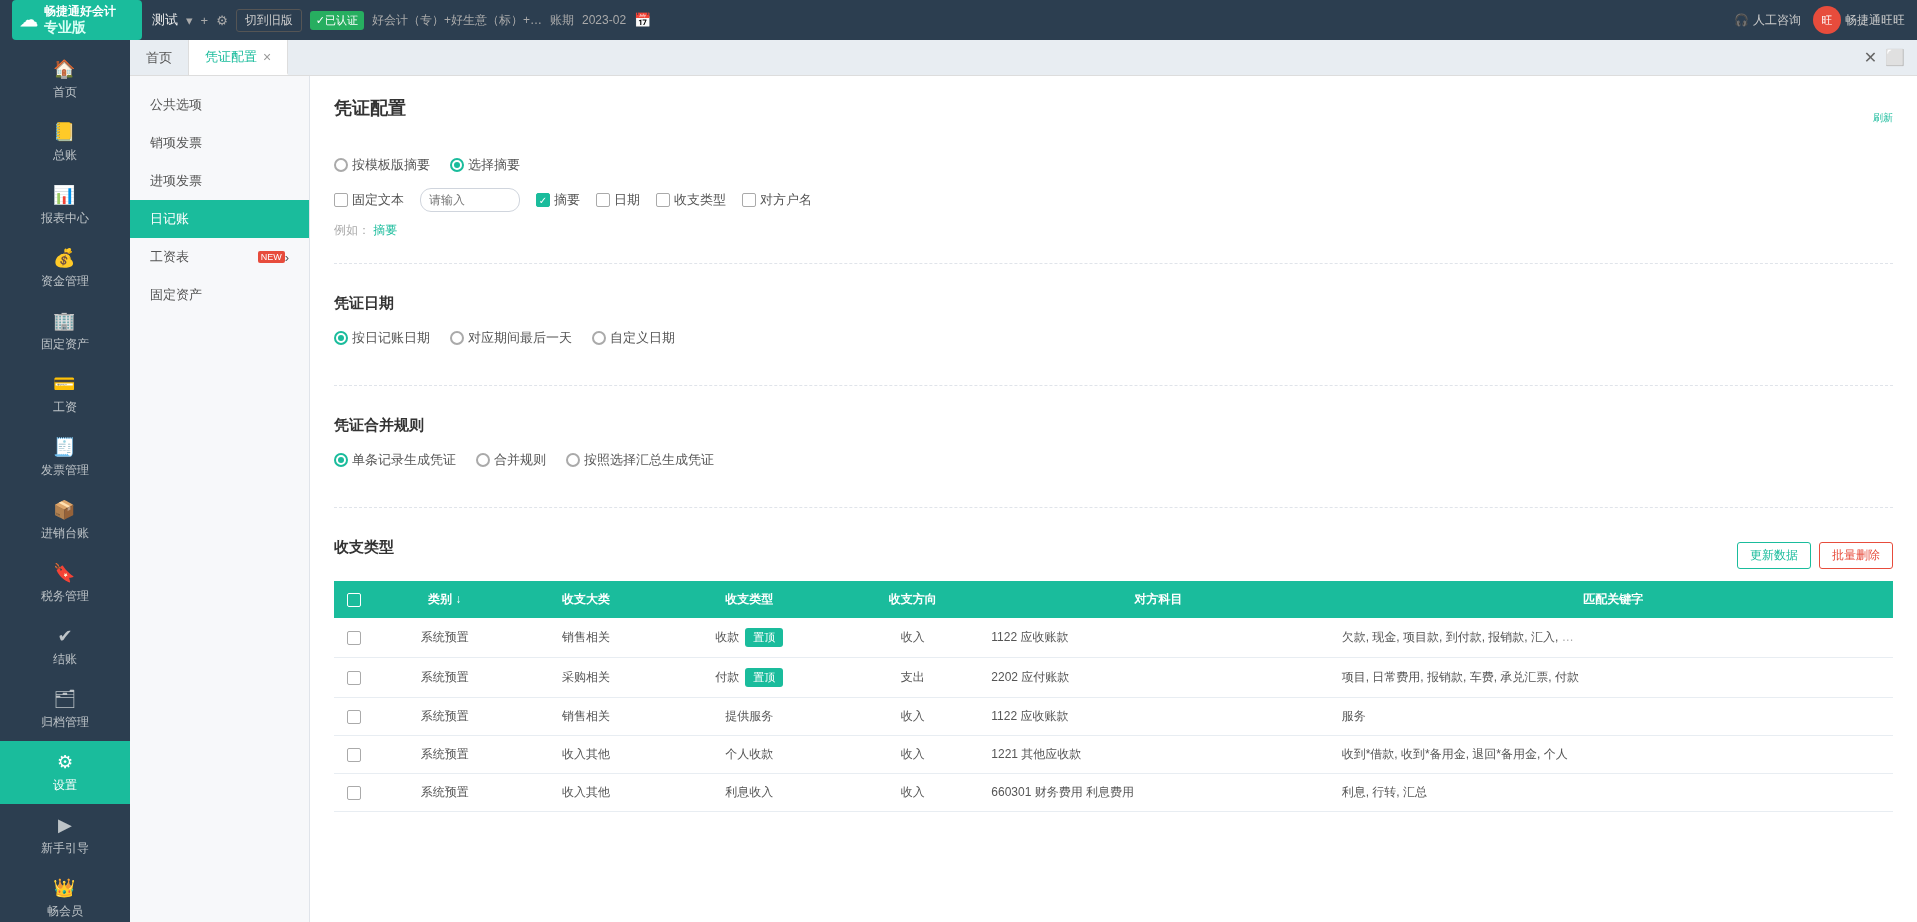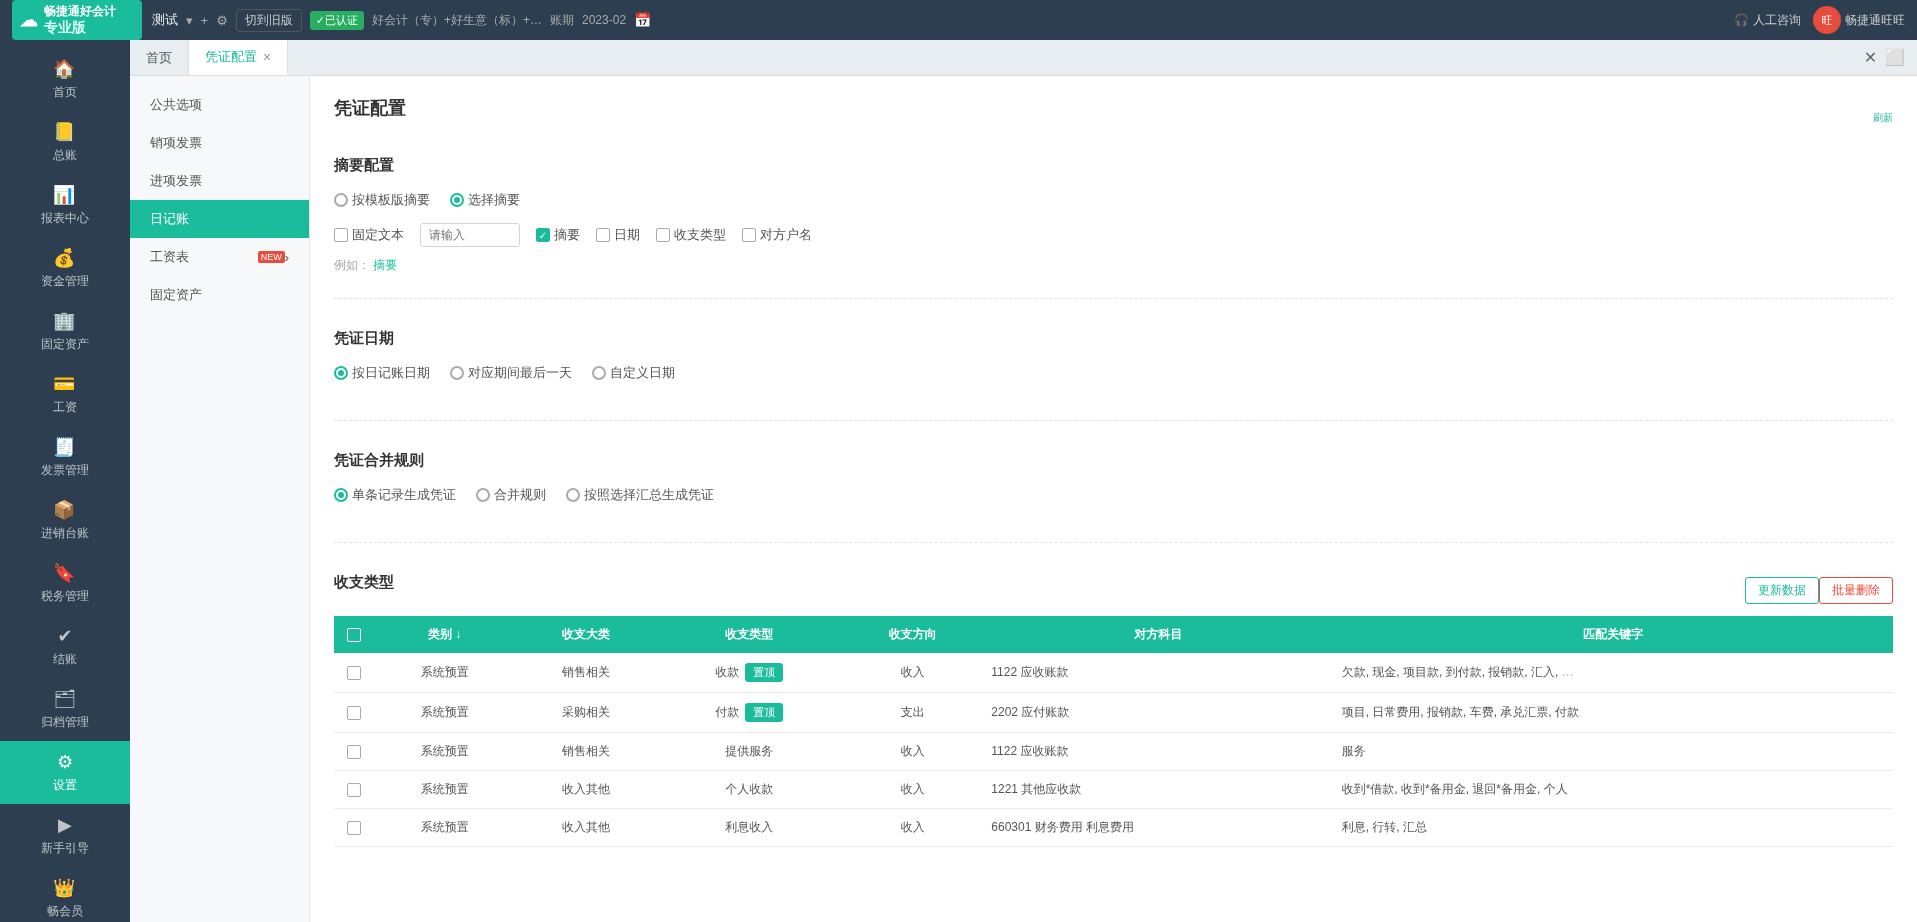--- a/index.html
+++ b/index.html
@@ -120,21 +120,21 @@
     .radio-item { display: flex; align-items: center; gap: 4px; cursor: pointer; color: #555; }
     .radio-circle { width: 14px; height: 14px; border-radius: 50%; border: 2px solid #aaa; display: flex; align-items: center; justify-content: center; }
     .radio-circle.selected { border-color: #1abc9c; }
     .radio-circle.selected::after { content: ''; width: 6px; height: 6px; border-radius: 50%; background: #1abc9c; }
 
     
     .checkbox-group { display: flex; align-items: center; gap: 16px; margin-bottom: 10px; }
     .checkbox-item { display: flex; align-items: center; gap: 4px; cursor: pointer; color: #555; }
     .checkbox-box { width: 14px; height: 14px; border: 1px solid #aaa; border-radius: 2px; display: flex; align-items: center; justify-content: center; }
     .checkbox-box.checked { background: #1abc9c; border-color: #1abc9c; color: white; font-size: 10px; }
-    .text-input { border: 1px solid #d0d5dd; border-radius: 3px; padding: 4px 8px; color: #999; font-size: 12px; width: 100px; }
+    .text-input { border: 1px solid #d0d5dd; border-radius: 11px; padding: 4px 8px; color: #999; font-size: 12px; width: 100px; }
     .example-text { color: #1abc9c; font-size: 12px; margin-top: 6px; }
     .example-label { color: #aaa; }
     .action-btn { background: white; border: 1px solid #1abc9c; color: #1abc9c; padding: 4px 12px; border-radius: 3px; cursor: pointer; font-size: 12px; }
     .action-btn.danger { border-color: #e74c3c; color: #e74c3c; }
 
     table { width: 100%; border-collapse: collapse; font-size: 12px; }
     table thead { background: #1abc9c; color: white; }
     table thead th { padding: 10px 8px; text-align: center; font-weight: bold; }
     table tbody tr { border-bottom: 1px solid #e8edf2; }
     table tbody td { padding: 10px 8px; text-align: center; color: #555; }
@@ -285,21 +285,20 @@
         </div>
       </div>
 
       <div class="main-panel">
         <div style="display:flex;align-items:center;justify-content:space-between;margin-bottom:16px;">
           <h1 class="page-title">凭证配置</h1>
           <button class="refresh-btn">刷新</button>
         </div>
 
         <div class="section">
-          <div class="section-title">摘要配置</div>
           <div class="radio-group">
             <label class="radio-item">
               <div class="radio-circle"></div>
               <span>按模板版摘要</span>
             </label>
             <label class="radio-item">
               <div class="radio-circle selected"></div>
               <span>选择摘要</span>
             </label>
           </div>
@@ -364,21 +363,21 @@
             <label class="radio-item">
               <div class="radio-circle"></div>
               <span>按照选择汇总生成凭证</span>
             </label>
           </div>
         </div>
 
         <div>
           <div style="display:flex;align-items:center;justify-content:space-between;margin-bottom:8px;">
             <div class="section-title">收支类型</div>
-            <div style="display:flex;">
+            <div style="display:flex;gap:8px;">
               <button class="action-btn">更新数据</button>
               <button class="action-btn danger">批量删除</button>
             </div>
           </div>
           <table>
             <thead>
               <tr>
                 <th style="width:40px;">
                   <div class="header-checkbox">
                     <div class="checkbox-all"></div>

